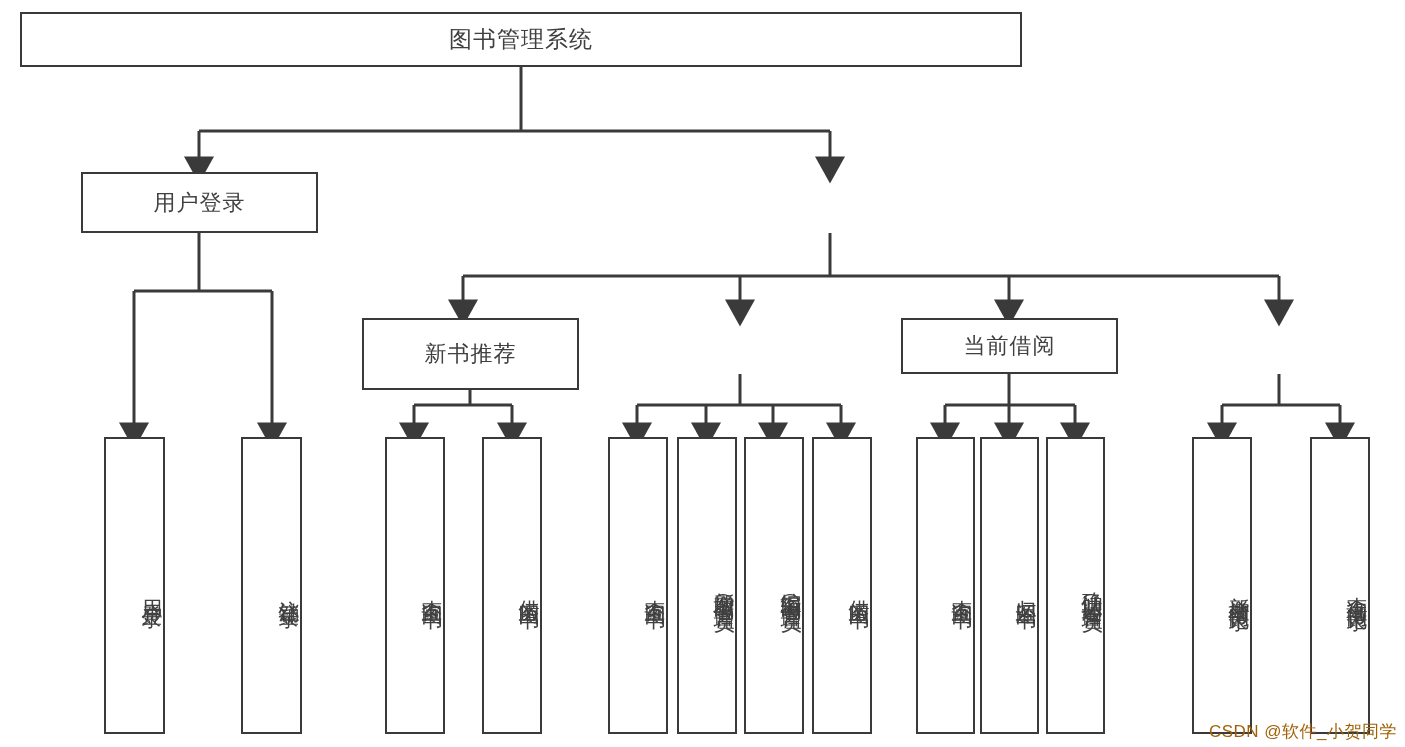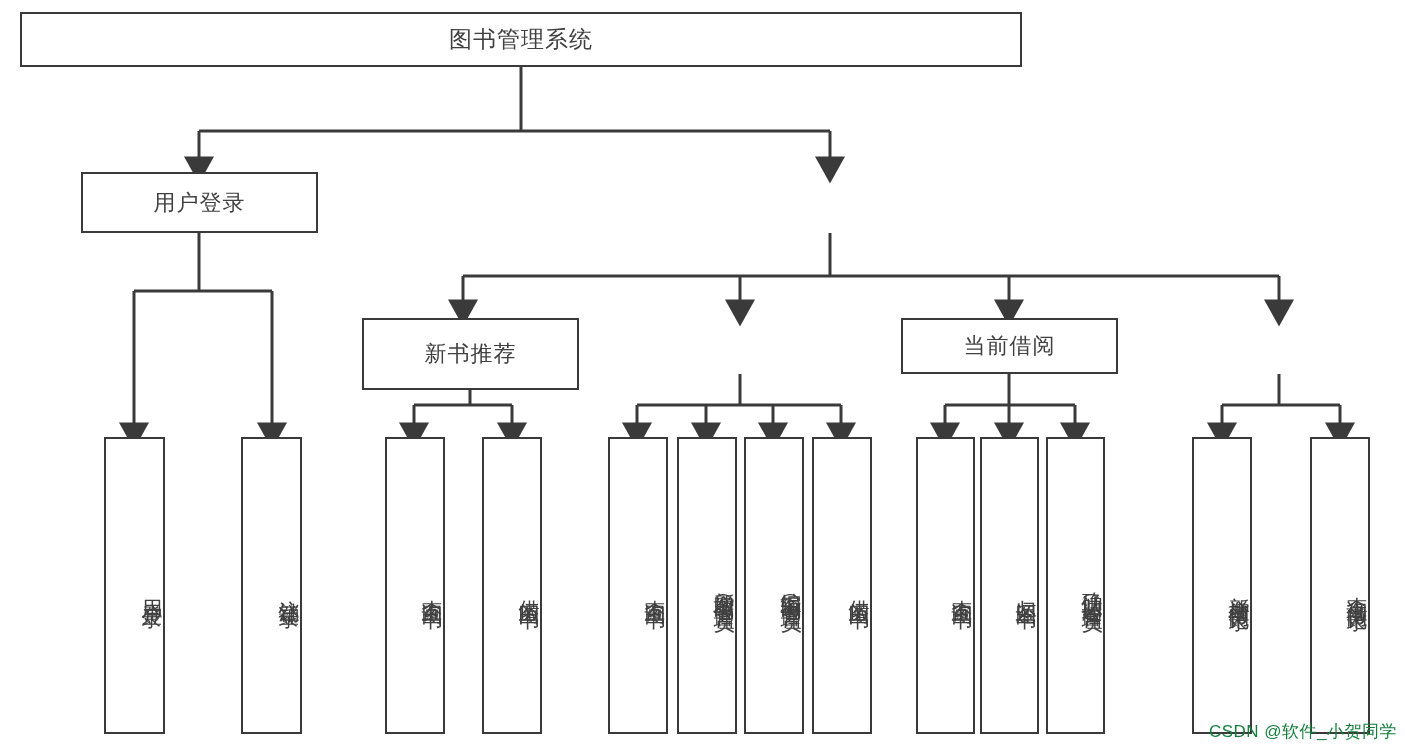--- a/index.html
+++ b/index.html
@@ -3,21 +3,21 @@
 <meta charset="utf-8">
 <style>
   html,body{margin:0;padding:0;background:#ffffff;}
   body{width:1405px;height:747px;overflow:hidden;font-family:"Liberation Sans","DejaVu Sans",sans-serif;}
   #stage{position:relative;width:1405px;height:747px;background:#fff;}
   svg.lines{position:absolute;left:0;top:0;width:1405px;height:747px;}
   .node{position:absolute;box-sizing:border-box;background:#ffffff;border:2.5px solid #3a3a3a;display:flex;align-items:center;justify-content:center;color:#404040;}
   .node.h{font-size:22px;letter-spacing:1px;white-space:nowrap;}
   .node.title{font-size:23px;}
   .node.v{writing-mode:vertical-rl;text-orientation:upright;font-size:21px;letter-spacing:3px;line-height:1.05;padding-top:6px;align-items:flex-start;justify-content:center;}
-  .wm{position:absolute;right:8px;bottom:4px;font-size:17px;color:#15803d;white-space:nowrap;letter-spacing:.5px;}
+  .wm{position:absolute;right:8px;bottom:4px;font-size:17px;color:#a16207;white-space:nowrap;letter-spacing:.5px;}
 </style>
 </head>
 <body>
 
 <div id="stage">
 
   <svg class="lines" viewBox="0 0 1405 747">
     <defs>
       <marker id="arr" markerWidth="11" markerHeight="11" refX="1.2" refY="5" orient="auto" markerUnits="strokeWidth">
         <path d="M0,0 L0,10 L9,5 z" fill="#3a3a3a"></path>

